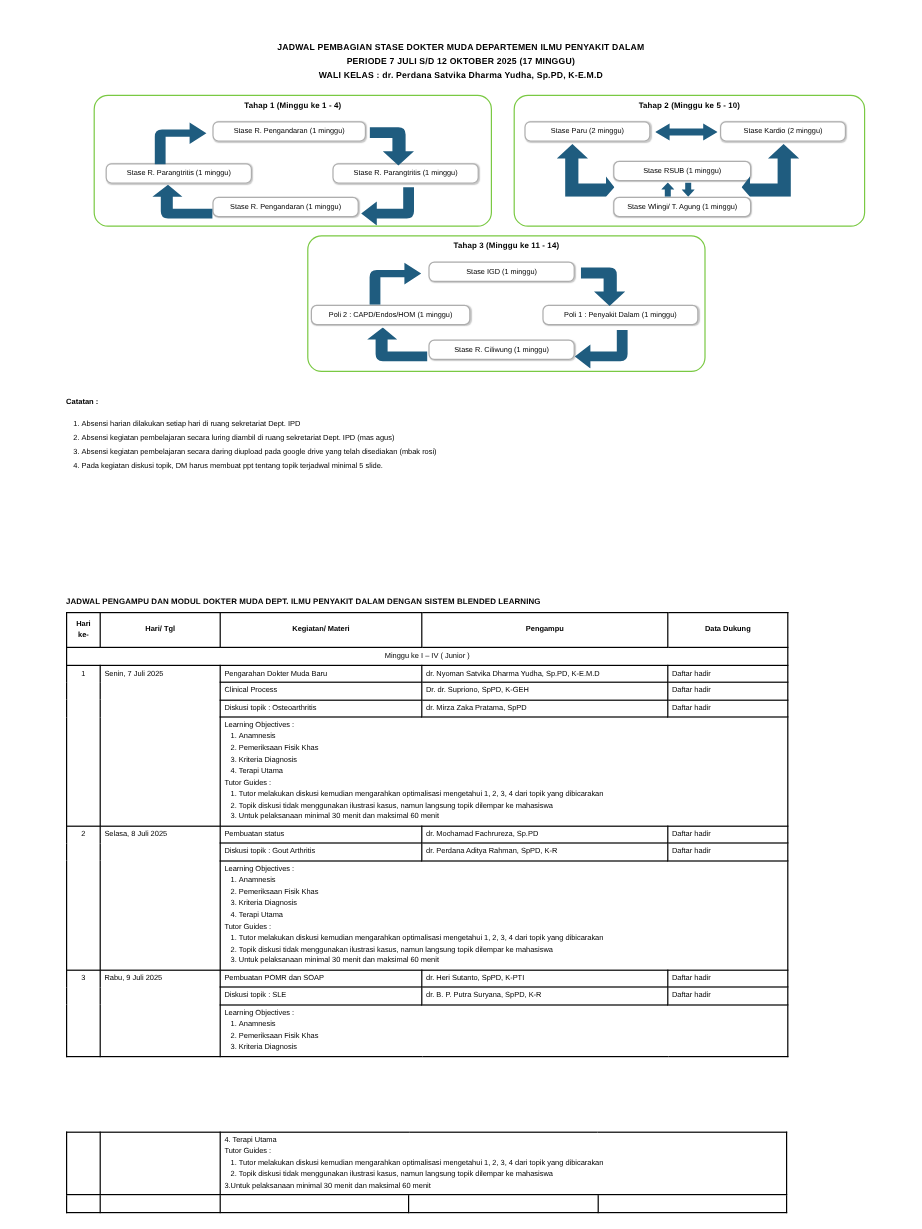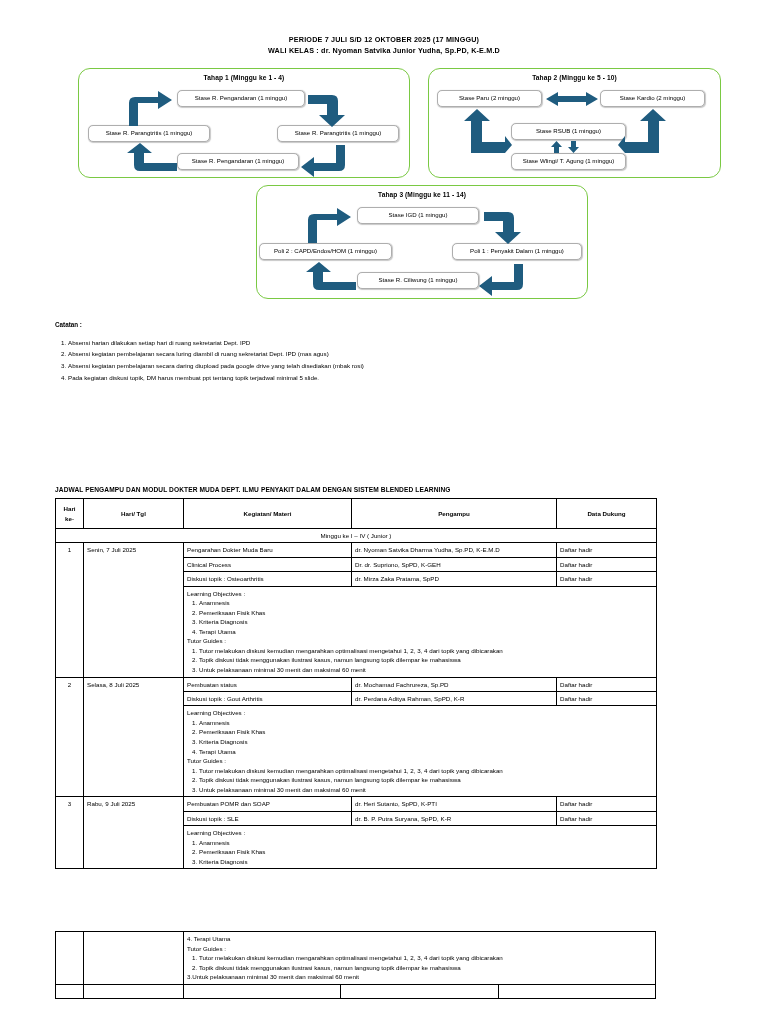--- a/index.html
+++ b/index.html
@@ -90,22 +90,23 @@
   .detail li { line-height: 9.6px; }
   .lbl { display:block; }
 
   
   .cont-wrap { margin-left: 55px; width: 601px; margin-top: 62px; }
 </style>
 </head>
 <body>
 
 <div class="title-block">
+  <div class="title-line">JADWAL PEMBAGIAN STASE DOKTER MUDA DEPARTEMEN ILMU PENYAKIT DALAM</div>
   <div class="title-line">PERIODE 7 JULI S/D 12 OKTOBER 2025 (17 MINGGU)</div>
-  <div class="title-line">WALI KELAS : dr. Nyoman Satvika Junior Yudha, Sp.PD, K-E.M.D</div>
+  <div class="title-line">WALI KELAS : dr. Perdana Satvika Dharma Yudha, Sp.PD, K-E.M.D</div>
 </div>
 
 <div class="flow-area">
 
   <div class="stage-box" style="left:78px; top:3px; width:332px; height:110px;">
     <div class="stage-title">Tahap 1 (Minggu ke 1 - 4)</div>
   </div>
 
   <div class="node" style="left:177px; top:25px; width:128px; height:17px;">Stase R. Pengandaran (1 minggu)</div>
   <div class="node" style="left:277px; top:60px; width:122px; height:17px;">Stase R. Parangtritis (1 minggu)</div>

